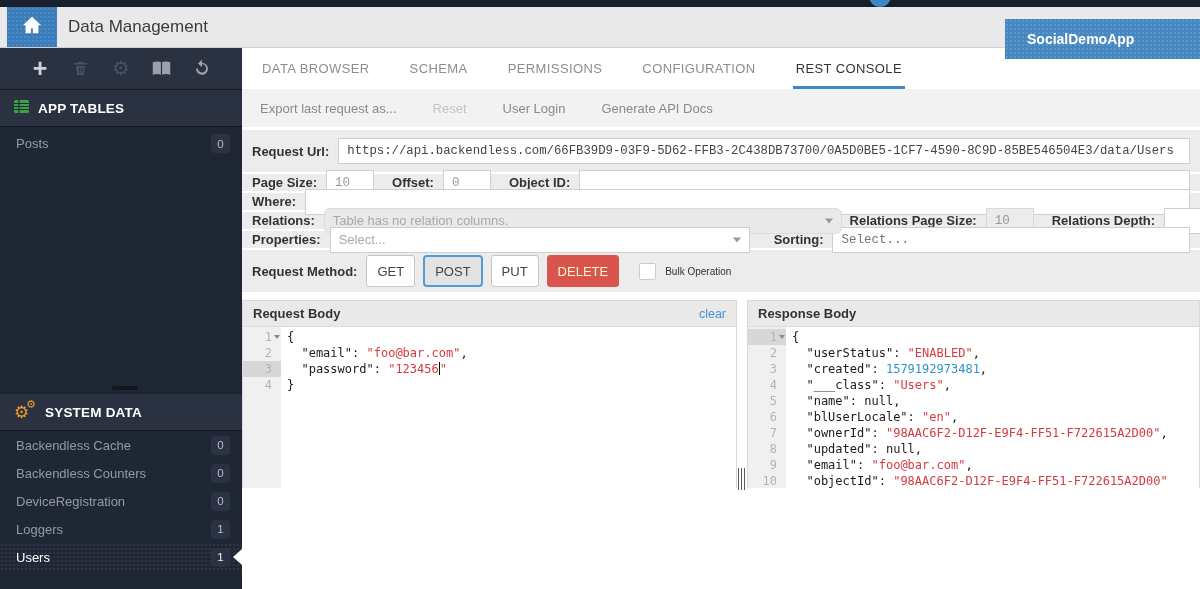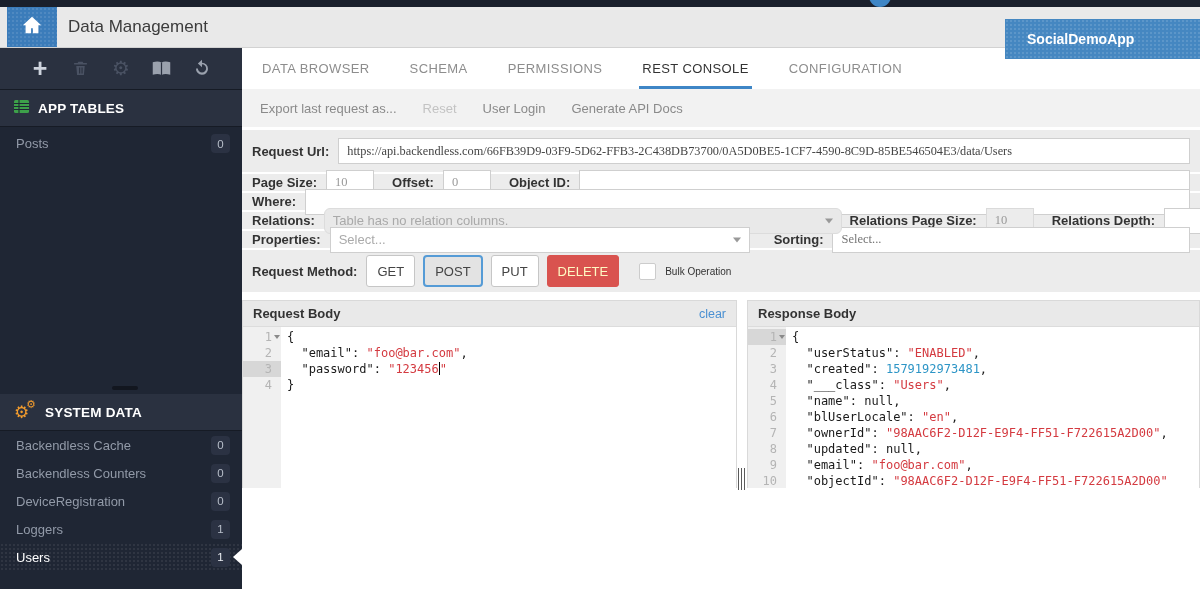--- a/index.html
+++ b/index.html
@@ -39,31 +39,31 @@
   .side-item.selected .badge{color:#e8ebf0;}
   .sel-arrow{position:absolute;right:0;top:50%;transform:translateY(-50%);width:0;height:0;
              border-top:8px solid transparent;border-bottom:8px solid transparent;border-right:9px solid #fff;}
 
   
   .content{position:absolute;left:242px;top:47px;right:0;bottom:0;background:#fff;overflow:hidden;}
   .tabbar{height:42px;display:flex;align-items:stretch;gap:40px;padding-left:20px;background:#fff;}
   .tab{display:flex;align-items:center;font-size:13px;color:#8d8d8d;letter-spacing:.4px;position:relative;cursor:pointer;white-space:nowrap;}
   .tab.active{color:#333;}
   .tab.active::after{content:"";position:absolute;left:-3px;right:-3px;bottom:0;height:3px;background:#3e86c6;}
-  .subtoolbar{height:38px;background:#f2f2f2;display:flex;align-items:center;gap:26px;padding-left:18px;font-size:13px;color:#8a8a8a;}
+  .subtoolbar{height:38px;background:#f2f2f2;display:flex;align-items:center;gap:36px;padding-left:18px;font-size:13px;color:#8a8a8a;}
   .subtool{cursor:pointer;white-space:nowrap;}
   .subtool.disabled{color:#c3c3c3;cursor:default;}
 
   .params{padding-top:3px;background:#fff;}
   .prow{background:#ececec;display:flex;align-items:center;padding:0 10px;margin-bottom:2px;box-sizing:border-box;}
   .prow label{font-weight:bold;font-size:13px;color:#333;white-space:nowrap;margin-right:9px;}
   .row-url{height:42px;}
   .row-std{height:17px;}
   .row-method{height:42px;margin-bottom:0;}
-  .tinput{background:#fff;border:1px solid #cfcfcf;height:26px;box-sizing:border-box;font-family:Liberation Serif, serif;
+  .tinput{background:#fff;border:1px solid #cfcfcf;height:26px;box-sizing:border-box;font-family:Liberation Mono, monospace;
           font-size:12.5px;color:#555;padding:0 8px;outline:none;}
   .url-input{flex:1;color:#444;font-size:12.3px;}
   .num-input{width:48px;color:#999;}
   .grow{flex:1;}
   .ml{margin-left:18px;}
   .fake-select{background:#fff;border:1px solid #cfcfcf;height:26px;display:flex;align-items:center;padding:0 22px 0 8px;
                font-size:13px;color:#aaa;position:relative;box-sizing:border-box;cursor:pointer;}
   .fake-select .caret{position:absolute;right:8px;top:50%;transform:translateY(-50%);width:0;height:0;
                       border-left:4px solid transparent;border-right:4px solid transparent;border-top:5px solid #999;}
   .fake-select.disabled{background:#e9e9e9;border-color:#dcdcdc;color:#a9a9a9;cursor:default;}
@@ -200,22 +200,22 @@
         </div>
       </div>
   </div>
 
   <div class="content">
 
     <div class="tabbar" id="tabBar">
         <div class="tab">DATA BROWSER</div>
         <div class="tab">SCHEMA</div>
         <div class="tab">PERMISSIONS</div>
+        <div class="tab">CONFIGURATION</div>
         <div class="tab active">REST CONSOLE</div>
-        <div class="tab">CONFIGURATION</div>
       </div>
 
     <div class="subtoolbar" id="subToolbar">
         <div class="subtool">Export last request as...</div>
         <div class="subtool disabled">Reset</div>
         <div class="subtool">User Login</div>
         <div class="subtool">Generate API Docs</div>
       </div>
 
     <div class="params">

